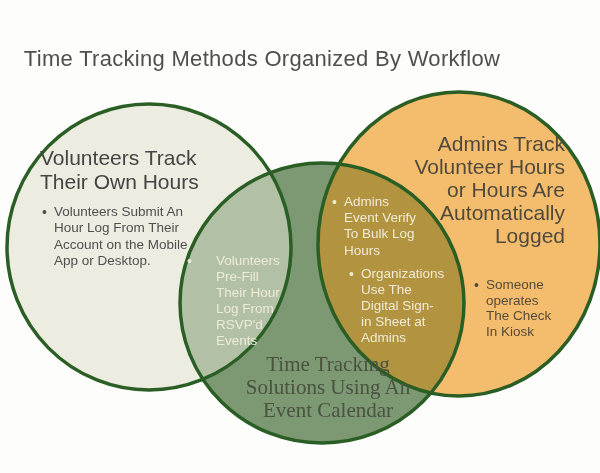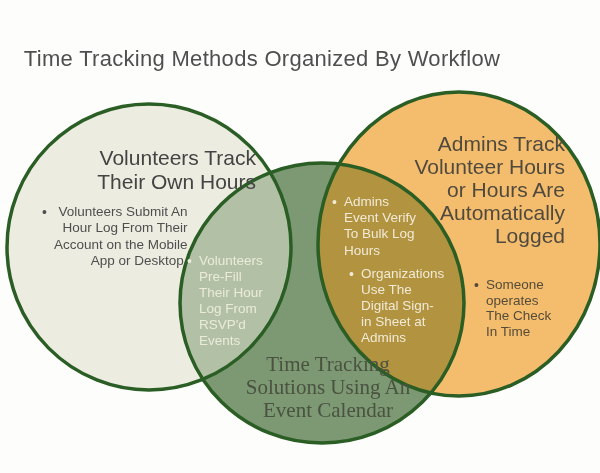--- a/index.html
+++ b/index.html
@@ -15,41 +15,41 @@
   .main-title {
     left:0; top:6px; width:600px; text-align:center;
     font-size:32px; font-weight:400; letter-spacing:2.5px; color:#474747;
   }
   .subtitle {
     left:0; top:46px; width:524px; text-align:center;
     font-size:22px; font-weight:400; letter-spacing:0.3px; color:#4f4f4f;
   }
 
   .left-heading {
-    left:40px; top:146px; width:216px; text-align:right;
+    left:40px; top:146px; width:216px; text-align:left;
     font-size:21px; line-height:1.12; color:#444444;
   }
   .green-heading {
     left:228px; top:353px; width:200px; text-align:center;
     font-size:21px; line-height:1.1; color:#4a5240;font-family:Liberation Serif, serif;
   }
   .orange-heading {
     left:388px; top:132px; width:177px; text-align:right;
     font-size:21px; line-height:1.1; color:#504a3e;
   }
 
   .bullet { position:absolute; display:flex; align-items:flex-start; }
   .bullet .dot { font-size:14px; line-height:1.2; margin-right:7px; }
   .bullet .btxt { white-space:pre-line; font-size:13.5px; }
 
   .left-bullet { left:42px; top:204px; width:165px; color:#4f4f4f; }
-  .left-bullet .btxt { line-height:1.22;text-align:right; }
+  .left-bullet .btxt { line-height:1.22; }
 
   .lg-bullet { left:187px; top:253px; width:112px; color:#eceada; }
-  .lg-bullet .btxt { line-height:1.18; }
+  .lg-bullet .btxt { line-height:1.18;margin-left:17px; }
 
   .og-bullet-1 { left:332px; top:194px; width:108px; color:#f1ead6; }
   .og-bullet-1 .btxt { line-height:1.2; }
 
   .og-bullet-2 { left:349px; top:266px; width:112px; color:#f1ead6; }
   .og-bullet-2 .btxt { line-height:1.18; }
 
   .orange-bullet { left:474px; top:277px; width:92px; color:#564b39; }
   .orange-bullet .btxt { line-height:1.15; }
 </style>
@@ -128,20 +128,20 @@
 Volunteer Hours
 or Hours Are
 Automatically
 Logged</div>
 
   <div class="bullet orange-bullet">
     <span class="dot">•</span>
     <span class="btxt">Someone
 operates
 The Check
-In Time</span>
+In Kiosk</span>
   </div>
 
   <div class="txt green-heading">Time Tracking
 Solutions Using An
 Event Calendar</div>
 
 </div>
 
 </body></html>

